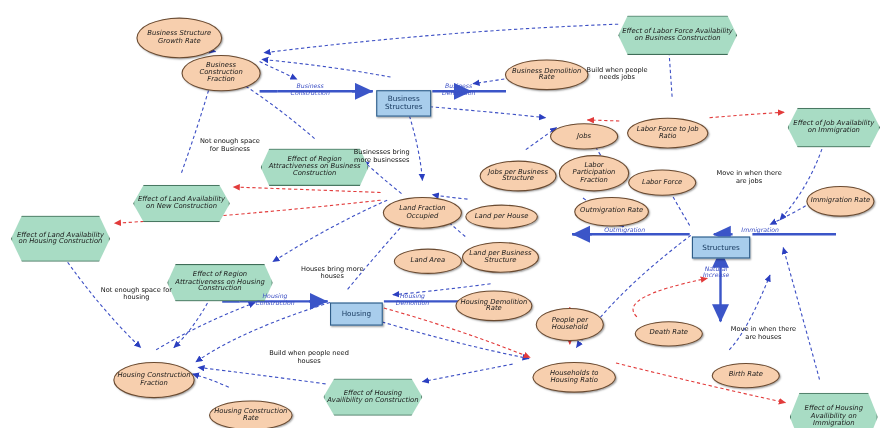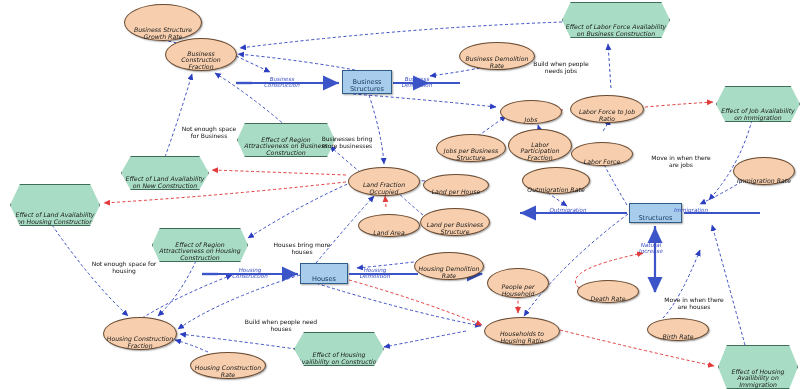--- a/index.html
+++ b/index.html
@@ -1,20 +1,20 @@
 <!DOCTYPE html>
 <html><head>
 <meta charset="utf-8">
 <style>
   html,body{margin:0;padding:0;background:#ffffff;}
   body{width:800px;height:389px;overflow:hidden;font-family:"DejaVu Sans",sans-serif;}
   #stage{position:relative;width:800px;height:389px;background:#fff;}
   svg#wires{position:absolute;left:0;top:0;width:800px;height:389px;}
-  .node{position:absolute;display:flex;align-items:flex-end;justify-content:center;text-align:center;
-        box-sizing:border-box;line-height:1.04;color:#1a1a1a;}
+  .node{position:absolute;display:flex;align-items:center;justify-content:center;text-align:center;
+        box-sizing:border-box;line-height:1.04;color:#1a1a1a;margin-top:12px;}
   .node span{display:block;padding:0 2px;}
   .ellipse{background:#f7cfae;border:1px solid #6a4a30;border-radius:50%;
            font-style:italic;font-size:6.2px;box-shadow:1px 1px 1.6px rgba(0,0,0,.35);}
   .hex{background:#a8dcc4;border:1px solid #3f6d58;font-size:6.2px;font-style:italic;
        clip-path:polygon(11% 0,89% 0,100% 50%,89% 100%,11% 100%,0 50%);
        filter:drop-shadow(1px 1px 1.2px rgba(0,0,0,.35));}
   .hexwide{clip-path:polygon(8% 0,92% 0,100% 50%,92% 100%,8% 100%,0 50%);}
   .stock{background:#a8cdec;border:1px solid #2f5d88;font-size:6.6px;color:#14365c;
          box-shadow:1px 1px 1.6px rgba(0,0,0,.35);}
   .flowlabel{position:absolute;color:#3c4fc4;font-size:5.6px;font-style:italic;text-align:center;
@@ -110,21 +110,21 @@
     <g stroke="#3b55c8" stroke-width="2.4">
       <line x1="236" y1="83" x2="252" y2="83"></line>
       <line x1="202" y1="274" x2="218" y2="274"></line>
     </g>
   </svg>
 
   <div class="node stock" style="left:342px;top:70px;width:50px;height:24px;">
     <span>Business Structures</span>
     </div>
   <div class="node stock" style="left:300px;top:263px;width:48px;height:21px;">
-    <span>Houses</span>
+    <span>Housing</span>
     </div>
   <div class="node stock" style="left:629px;top:203px;width:53px;height:20px;">
     <span>Structures</span>
     </div>
 
   <div class="node ellipse" style="left:124px;top:4px;width:78px;height:37px;">
     <span>Business Structure Growth Rate</span>
     </div>
   <div class="node ellipse" style="left:165px;top:38px;width:72px;height:33px;">
     <span>Business Construction Fraction</span>

